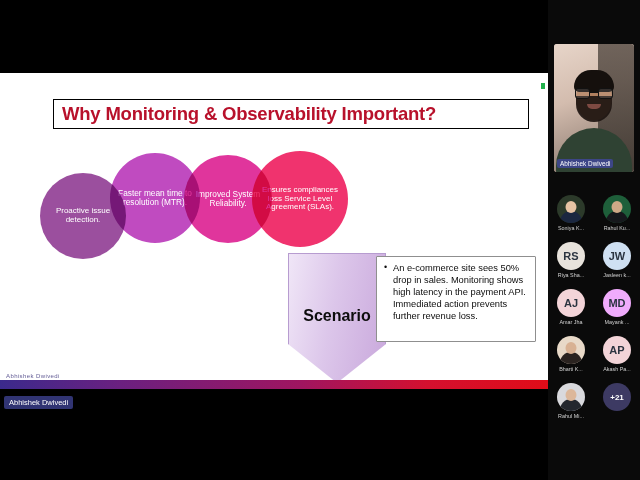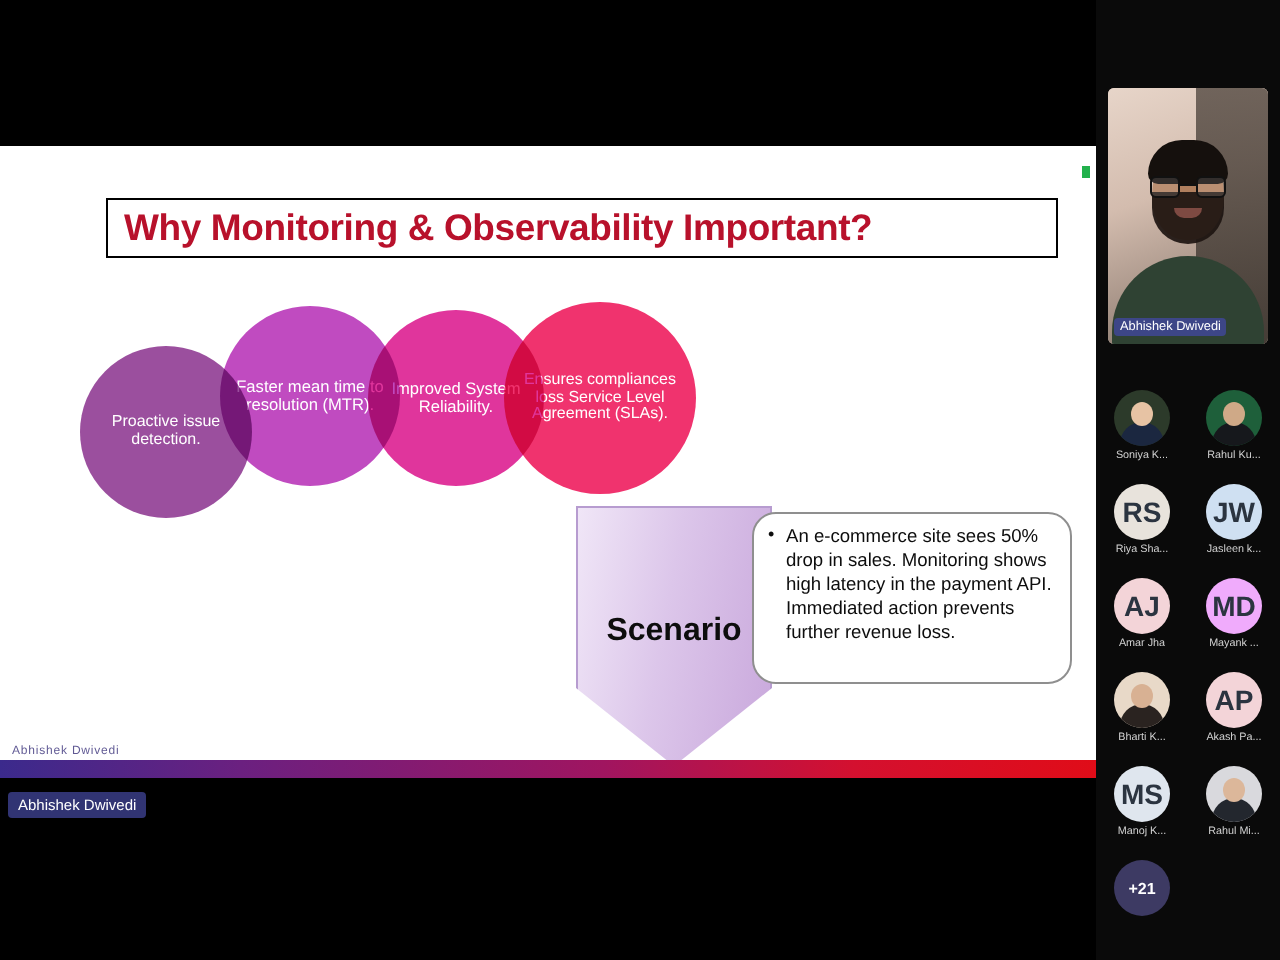--- a/index.html
+++ b/index.html
@@ -128,21 +128,21 @@
     font-weight: bold;
     color: #0d0d0d;
   }
   .callout {
     position: absolute;
     left: 88px;
     top: 3px;
     width: 160px;
     height: 86px;
     border: 1px solid #8f8f8f;
-    border-radius: 12px;
+    border-radius: 1px;
     background: #ffffff;
     box-sizing: border-box;
   }
   .callout-list {
     margin: 0;
     padding: 6px 6px 0 16px;
     list-style: none;
   }
   .callout-list li {
     position: relative;
@@ -329,21 +329,21 @@
     padding-top: 3px;
     box-sizing: border-box;
   }
   .avatar {
     width: 28px;
     height: 28px;
     border-radius: 50%;
     display: flex;
     align-items: center;
     justify-content: center;
-    font-size: 14px;
+    font-size: 11px;
     font-weight: bold;
     color: #2b3440;
     overflow: hidden;
     position: relative;
   }
   .avatar.photo { color: transparent; }
   .ph-bg { position: absolute; inset: 0; }
   .ph-head {
     position: absolute;
     left: 50%;
@@ -498,24 +498,20 @@
           <div class="ph-head" style="background:#d8b193"></div>
         </div>
         <div class="pname">Bharti K...</div>
       </div>
 
       <div class="cell">
         <div class="avatar" style="background:#f3d4d8">AP</div>
         <div class="pname">Akash Pa...</div>
       </div>
 
-      <div class="cell">
-        <div class="avatar" style="background:#dfe6ee">MS</div>
-        <div class="pname">Manoj K...</div>
-      </div>
 
       <div class="cell">
         <div class="avatar photo">
           <div class="ph-bg" style="background:#d9d9dd"></div>
           <div class="ph-body" style="background:#23272e"></div>
           <div class="ph-head" style="background:#dcb79a"></div>
         </div>
         <div class="pname">Rahul Mi...</div>
       </div>
 

